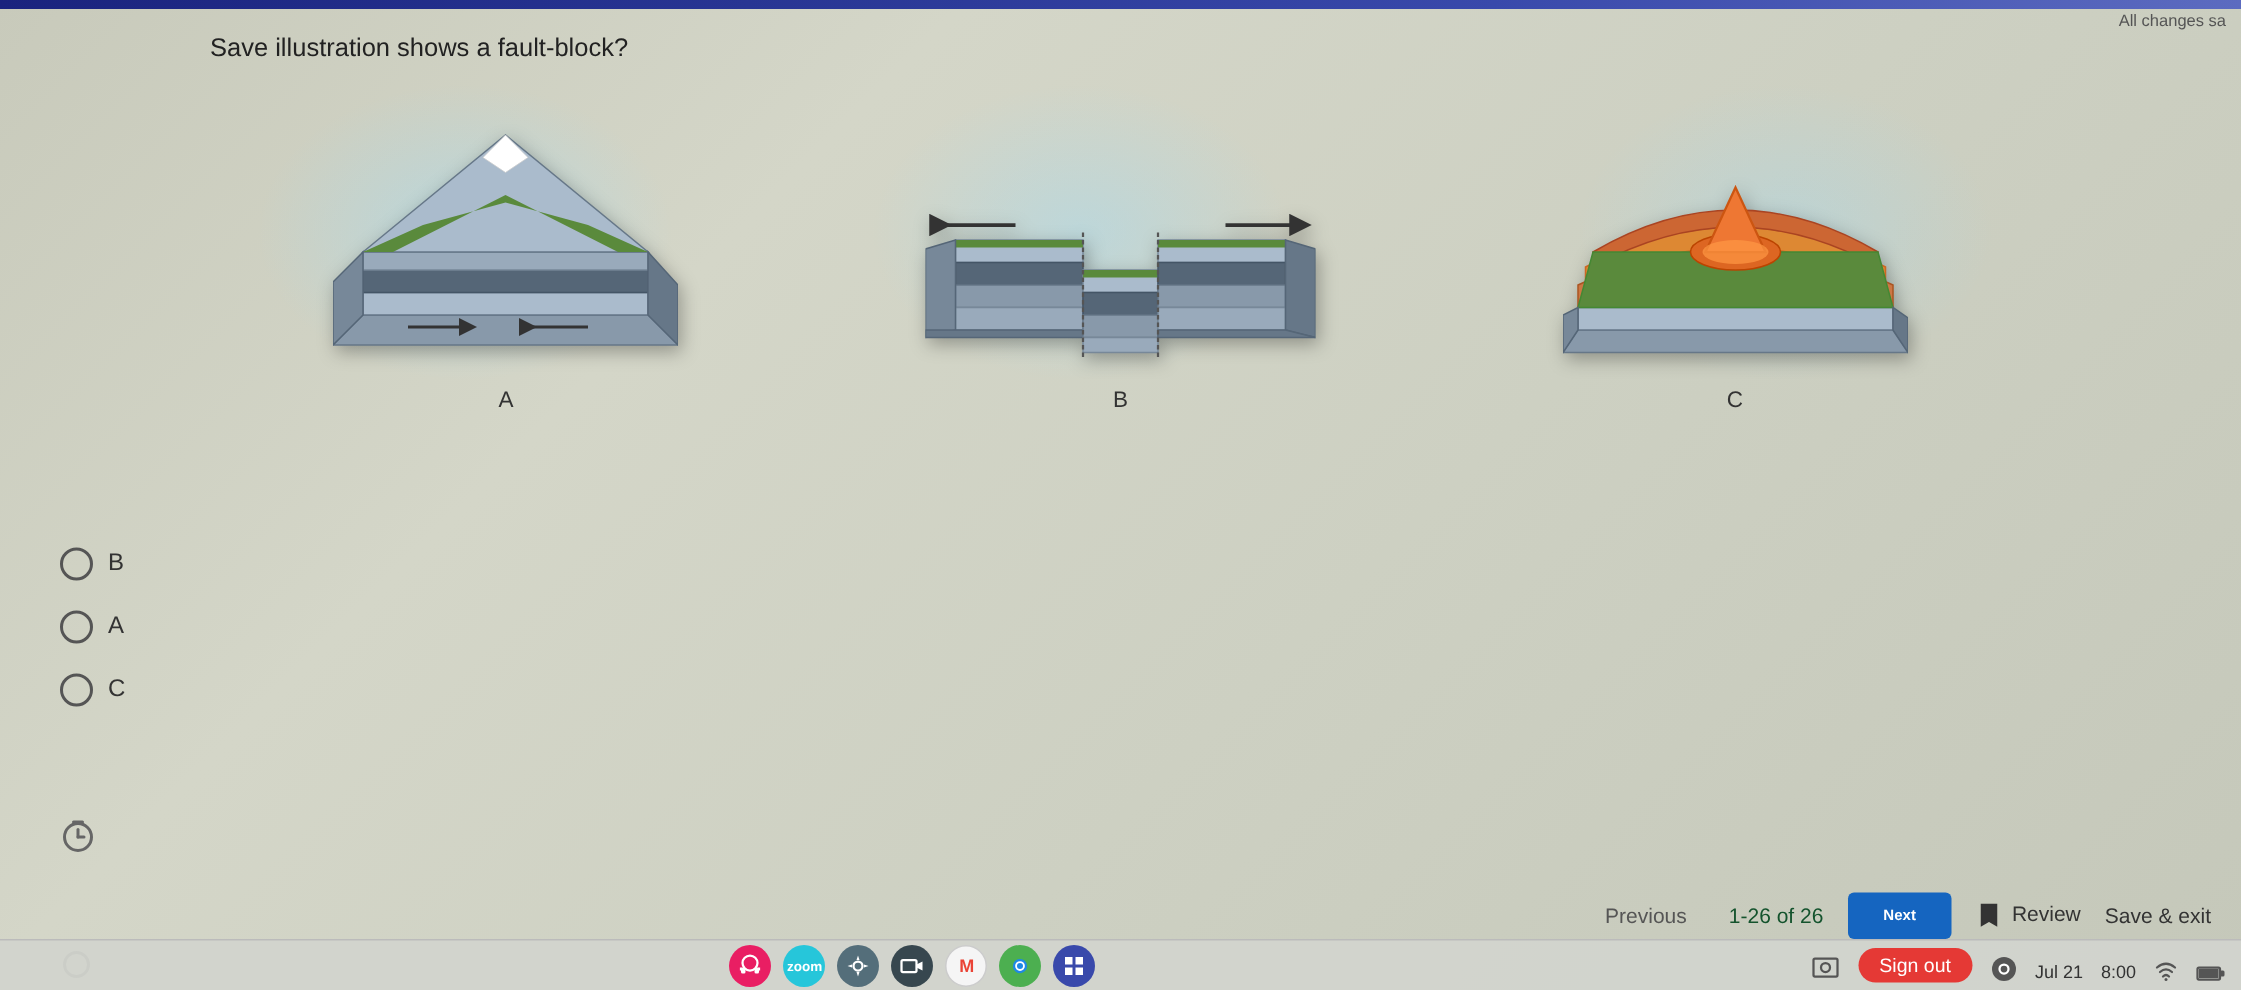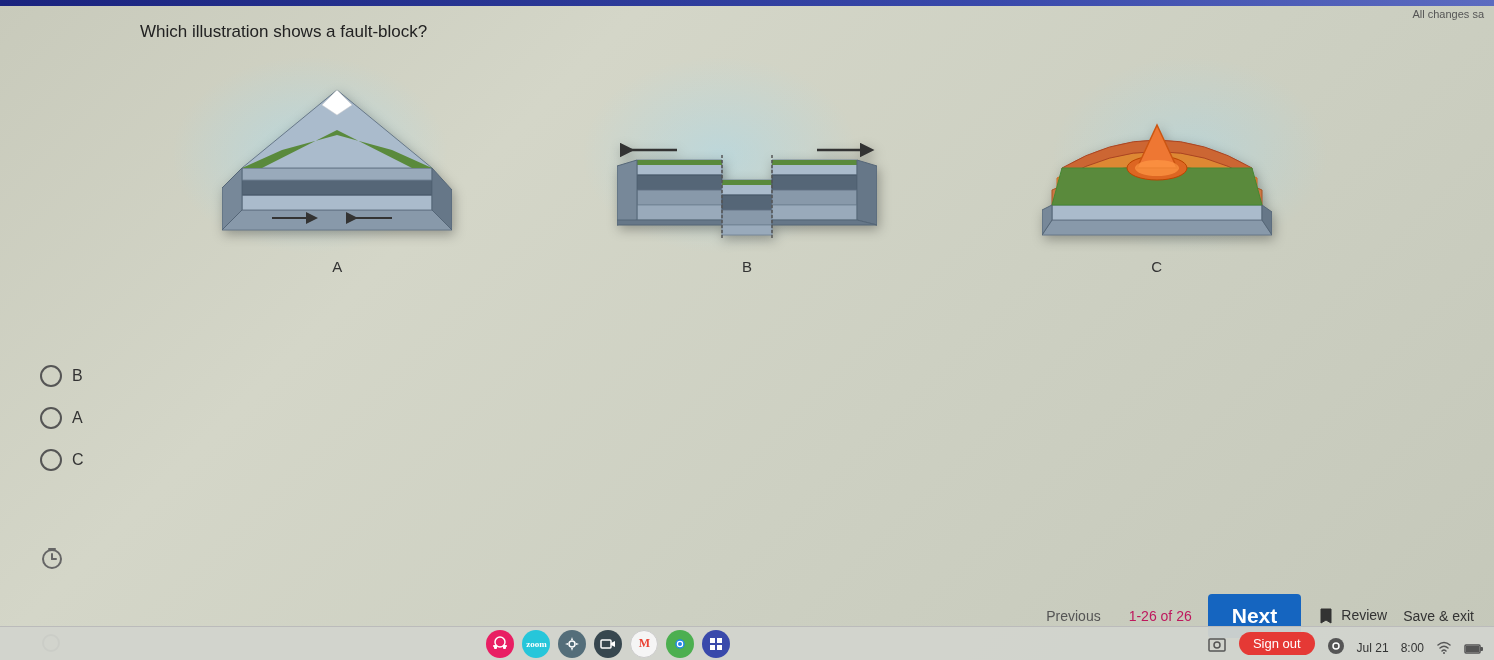--- a/index.html
+++ b/index.html
@@ -110,52 +110,52 @@
     
     .timer-area {
       position: absolute;
       bottom: 86px;
       left: 40px;
     }
 
     
     .bottom-nav {
       position: absolute;
-      bottom: 22px;
+      bottom: 34px;
       left: 0;
       right: 0;
       display: flex;
       align-items: center;
       justify-content: flex-end;
       padding: 0 20px;
       gap: 16px;
     }
 
     .prev-btn {
       font-size: 14px;
       color: #555;
       background: none;
       border: none;
       cursor: pointer;
       padding: 8px 12px;
     }
 
     .page-info {
       font-size: 14px;
-      color: #be185d;
+      color: #14532d;
       text-align: center;
     }
 
     .next-btn {
       background: #1565c0;
       color: white;
       border: none;
       border-radius: 4px;
       padding: 10px 24px;
-      font-size: 21px;
+      font-size: 10px;
       cursor: pointer;
       font-weight: 600;
     }
 
     .review-btn {
       display: flex;
       align-items: flex-start;
       gap: 6px;
       font-size: 14px;
       color: #333;
@@ -186,21 +186,20 @@
       align-items: center;
       padding: 0 10px;
     }
 
     .taskbar-left {
       display: flex;
       align-items: center;
       gap: 8px;
       flex: 1;
       justify-content: center;
-      font-family: Liberation Serif, serif;
     }
 
     .taskbar-icon {
       width: 28px;
       height: 28px;
       border-radius: 50%;
       display: flex;
       align-items: center;
       justify-content: center;
       font-size: 14px;
@@ -271,21 +270,21 @@
   </style>
 </head>
 <body>
 
 <div class="bg"></div>
 
 <div class="top-bar"></div>
 
 <div class="all-changes">All changes sa</div>
 
-<div class="question-text">Which illustration shows a fault-block?</div>
+<div class="question-text">Save illustration shows a fault-block?</div>
 
 <div class="glow-a"></div>
 <div class="glow-b"></div>
 <div class="glow-c"></div>
 
 <div class="illustrations">
 
   <div class="illustration-item">
     <svg class="illus-svg" width="230" height="190" viewBox="0 0 230 190">
 

